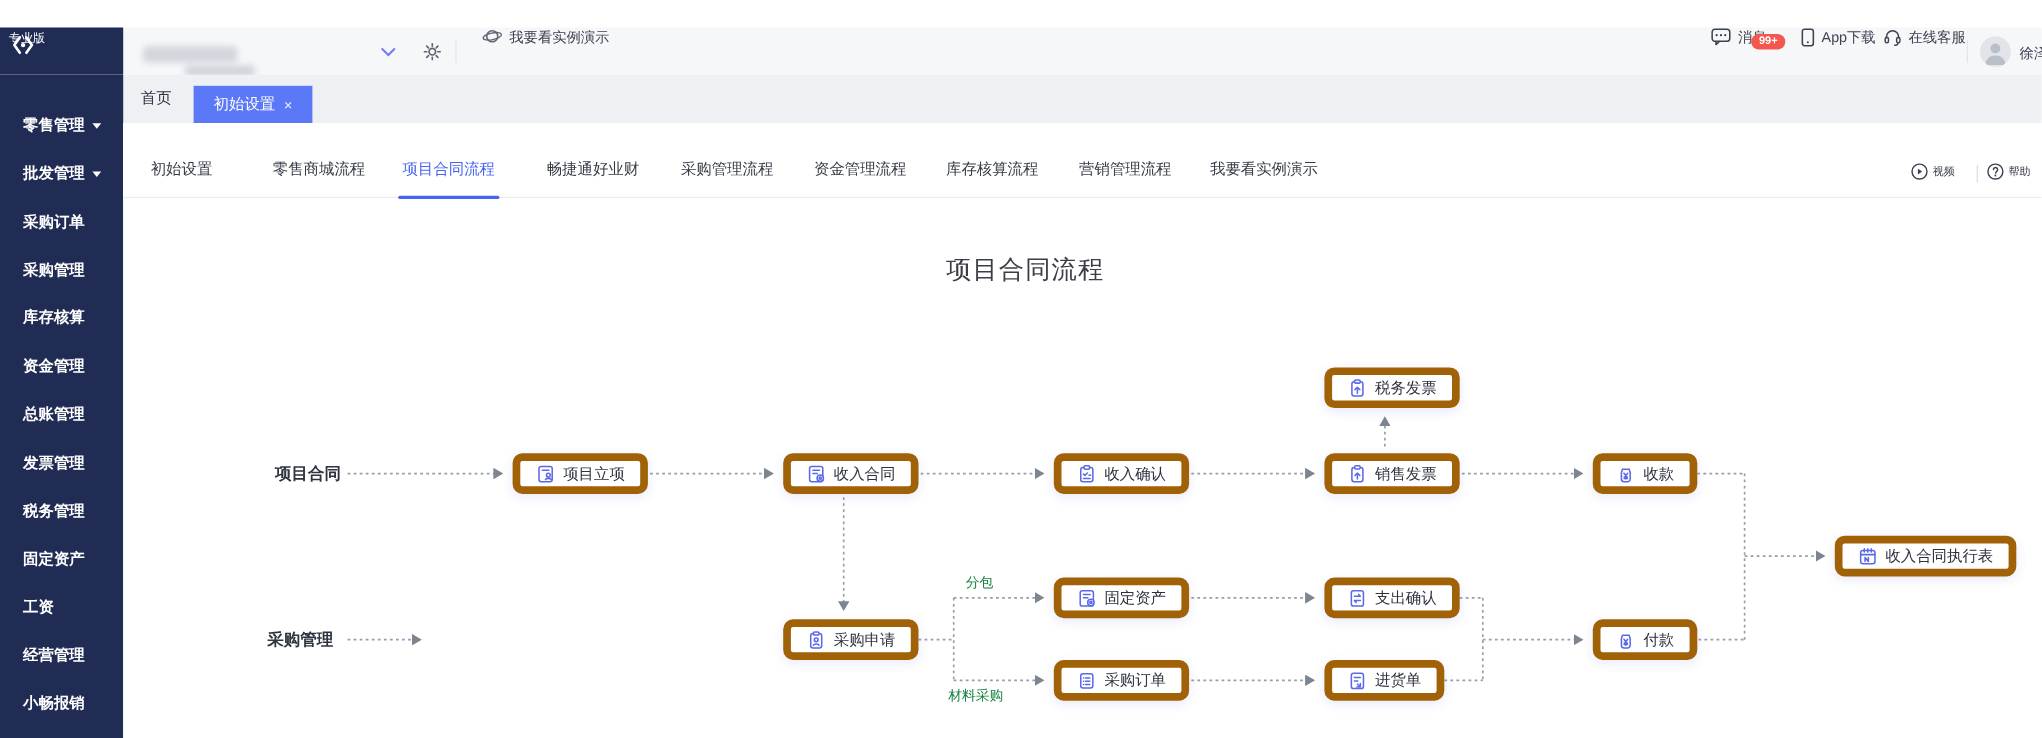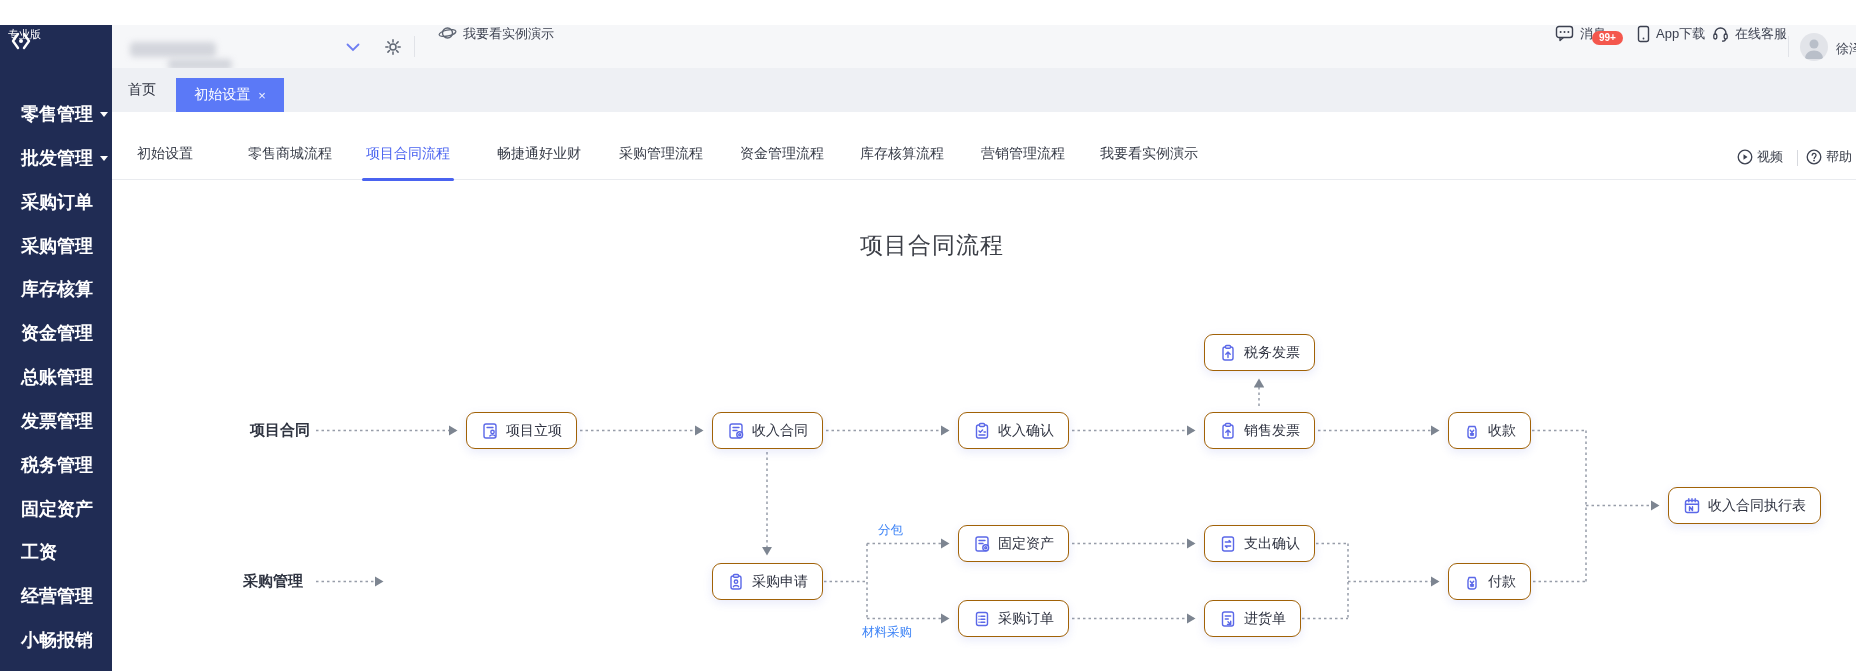--- a/index.html
+++ b/index.html
@@ -27,48 +27,48 @@
   #tabstrip { position:absolute; left:0; top:68px; width:1856px; height:44px; background:#eef0f4; }
   #tab-home { position:absolute; left:112px; top:68px; width:60px; height:44px; display:flex;
     align-items:center; justify-content:center; font-size:14px; color:#2f3340; cursor:pointer; }
   #tab-active { position:absolute; left:176px; top:78px; width:108px; height:34px; background:#5b79f7;
     color:#fff; font-size:14px; display:flex; align-items:center; justify-content:center; gap:8px; cursor:pointer; }
   #tab-active .close { font-size:13px; opacity:.9; cursor:pointer; }
 
   
   #sidebar { position:absolute; left:0; top:68px; width:112px; height:603px; background:#202c54; }
   .side-item { position:absolute; left:0; width:112px; height:44px; display:flex; align-items:center;
-    padding-left:21px; color:#fff; font-size:18px; font-weight:bold; cursor:pointer; white-space:nowrap; }
+    padding-left:21px; color:#fff; font-size:14px; font-weight:bold; cursor:pointer; white-space:nowrap; }
   .caret { width:0; height:0; border-left:4.5px solid transparent; border-right:4.5px solid transparent;
     border-top:5px solid #fff; margin-left:7px; }
 
   
   #content { position:absolute; left:112px; top:112px; width:1744px; height:559px; background:#fff; }
   #subnav { position:absolute; left:112px; top:112px; width:1744px; height:68px; background:#fff;
     border-bottom:1px solid #e9ebef; }
   .ntab { position:absolute; top:145px; height:35px; font-size:14px; color:#363b47; cursor:pointer;
     white-space:nowrap; }
   .ntab.active { color:#4a63f0; }
   .ntab.active::after { content:""; position:absolute; left:-4px; right:-4px; bottom:-1px; height:3px;
     background:#4a63f0; border-radius:2px; }
-  .nav-util { position:absolute; top:148px; display:flex; align-items:center; gap:4px; font-size:13px;
+  .nav-util { position:absolute; top:148px; display:flex; align-items:center; gap:4px; font-size:10px;
     color:#363b47; cursor:pointer; white-space:nowrap; }
   #nav-util-divider { position:absolute; left:1797px; top:150px; width:1px; height:16px; background:#d7d9de; }
 
   #flow-title { position:absolute; left:860px; top:230px; font-size:23px; font-weight:500; color:#3b3e46;
     letter-spacing:1px; }
 
   
-  .node { position:absolute; height:37px; background:#fff; border:1px solid #a16207; border-radius:9px;
+  .node { position:absolute; height:37px; background:#fff; border:7px solid #a16207; border-radius:9px;
     box-shadow:0 3px 10px rgba(90,104,220,.14); display:flex; align-items:center; padding:0 14px; gap:7px;
     font-size:14px; color:#2e3240; white-space:nowrap; cursor:pointer; }
   .nicon { width:18px; height:18px; display:inline-flex; }
   .nicon svg { width:18px; height:18px; }
   .flow-label { position:absolute; font-size:15px; font-weight:bold; color:#2e3340; white-space:nowrap; }
-  .branch-label { position:absolute; font-size:12.5px; color:#3b82f6; white-space:nowrap;text-align:right; }
+  .branch-label { position:absolute; font-size:12.5px; color:#15803d; white-space:nowrap;text-align:right; }
   #arrows { position:absolute; left:0; top:0; width:1856px; height:671px; pointer-events:none; }
 </style>
 </head>
 <body>
 
 <div id="topbar"></div>
 
 <div id="logo-block">
   <svg class="abs" style="left:9px;top:6px" width="24" height="20" viewBox="0 0 24 20">
     <path d="M9 3L4 10l5 7" fill="none" stroke="#fff" stroke-width="2.4" stroke-linecap="round" stroke-linejoin="round"></path>

